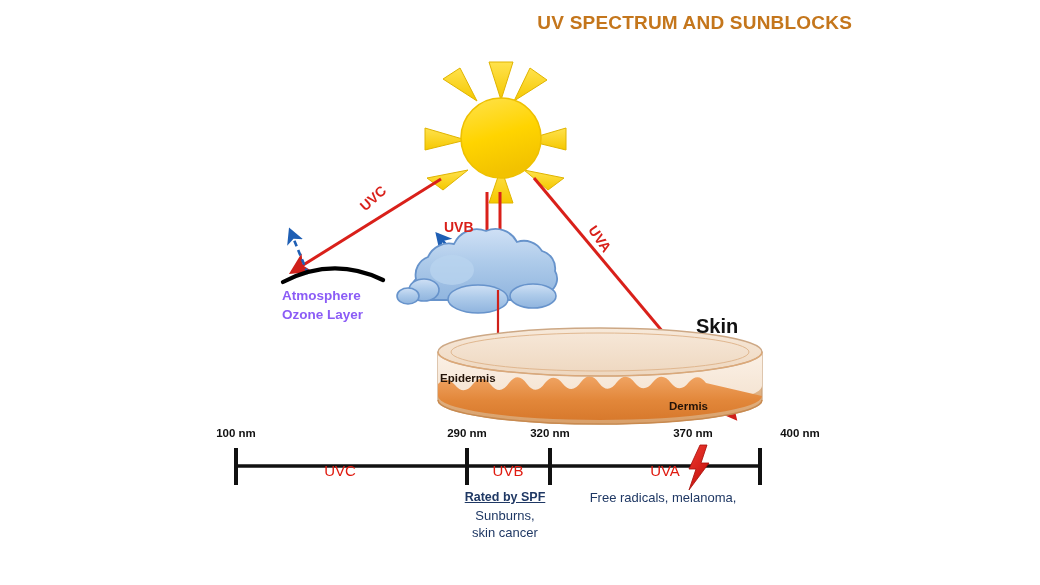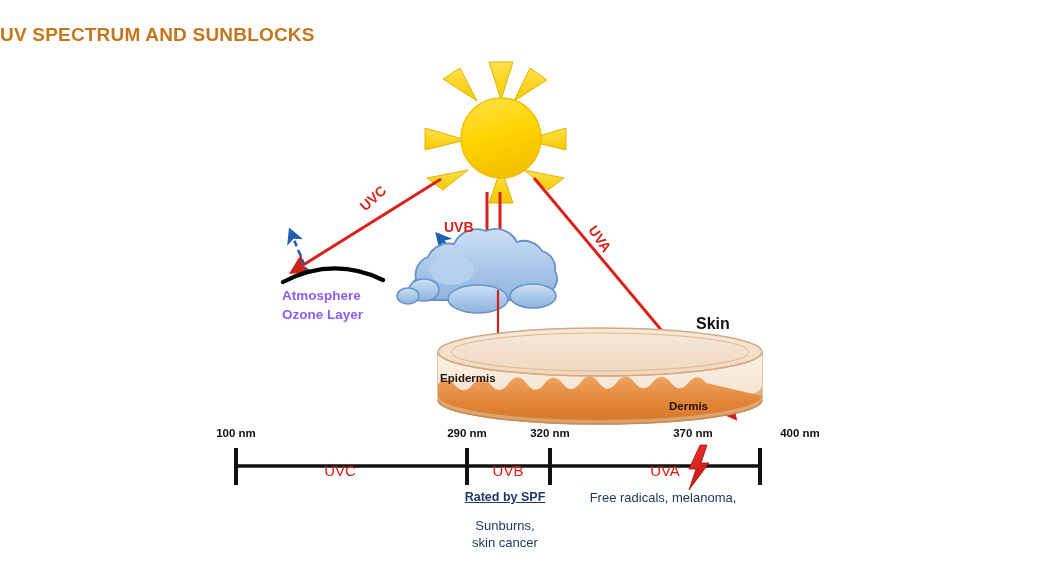--- a/index.html
+++ b/index.html
@@ -20,23 +20,23 @@
     position: absolute;
     left: 0; top: 0;
     width: 1040px;
     height: 585px;
   }
 
   
   .title {
     position: absolute;
     left: 0;
-    top: 24px;
+    top: 12px;
     width: 852px;
-    text-align: left;
+    text-align: right;
     font-size: 19px;
     font-weight: bold;
     letter-spacing: 0.2px;
     color: #c4761c;
     white-space: nowrap;
   }
 
   
   .lbl {
     position: absolute;
@@ -51,21 +51,21 @@
     font-size: 13.5px;
     font-weight: bold;
     color: #8b5cf6;
     text-align: left;
     line-height: 1.42;
   }
 
   .skin-label {
     left: 696px;
     top: 315px;
-    font-size: 16px;
+    font-size: 20px;
     font-weight: bold;
     color: #111111;
   }
 
   .epidermis-label {
     left: 440px;
     top: 372px;
     font-size: 11.5px;
     font-weight: bold;
     color: #231308;
@@ -134,21 +134,21 @@
     color: #1f3864;
     font-size: 12.5px;
     line-height: 1.35;
     transform: translateX(-50%);
   }
   .note-head {
     font-weight: bold;
     text-decoration: underline;
     display: block;
     font-size: 12.5px;
-    margin-bottom: 11px;
+    margin-bottom: 1px;
   }
   .note-body {
     display: block;
     font-size: 13px;
   }
 </style>
 </head>
 <body>
 
 <div class="title">UV SPECTRUM AND SUNBLOCKS</div>

